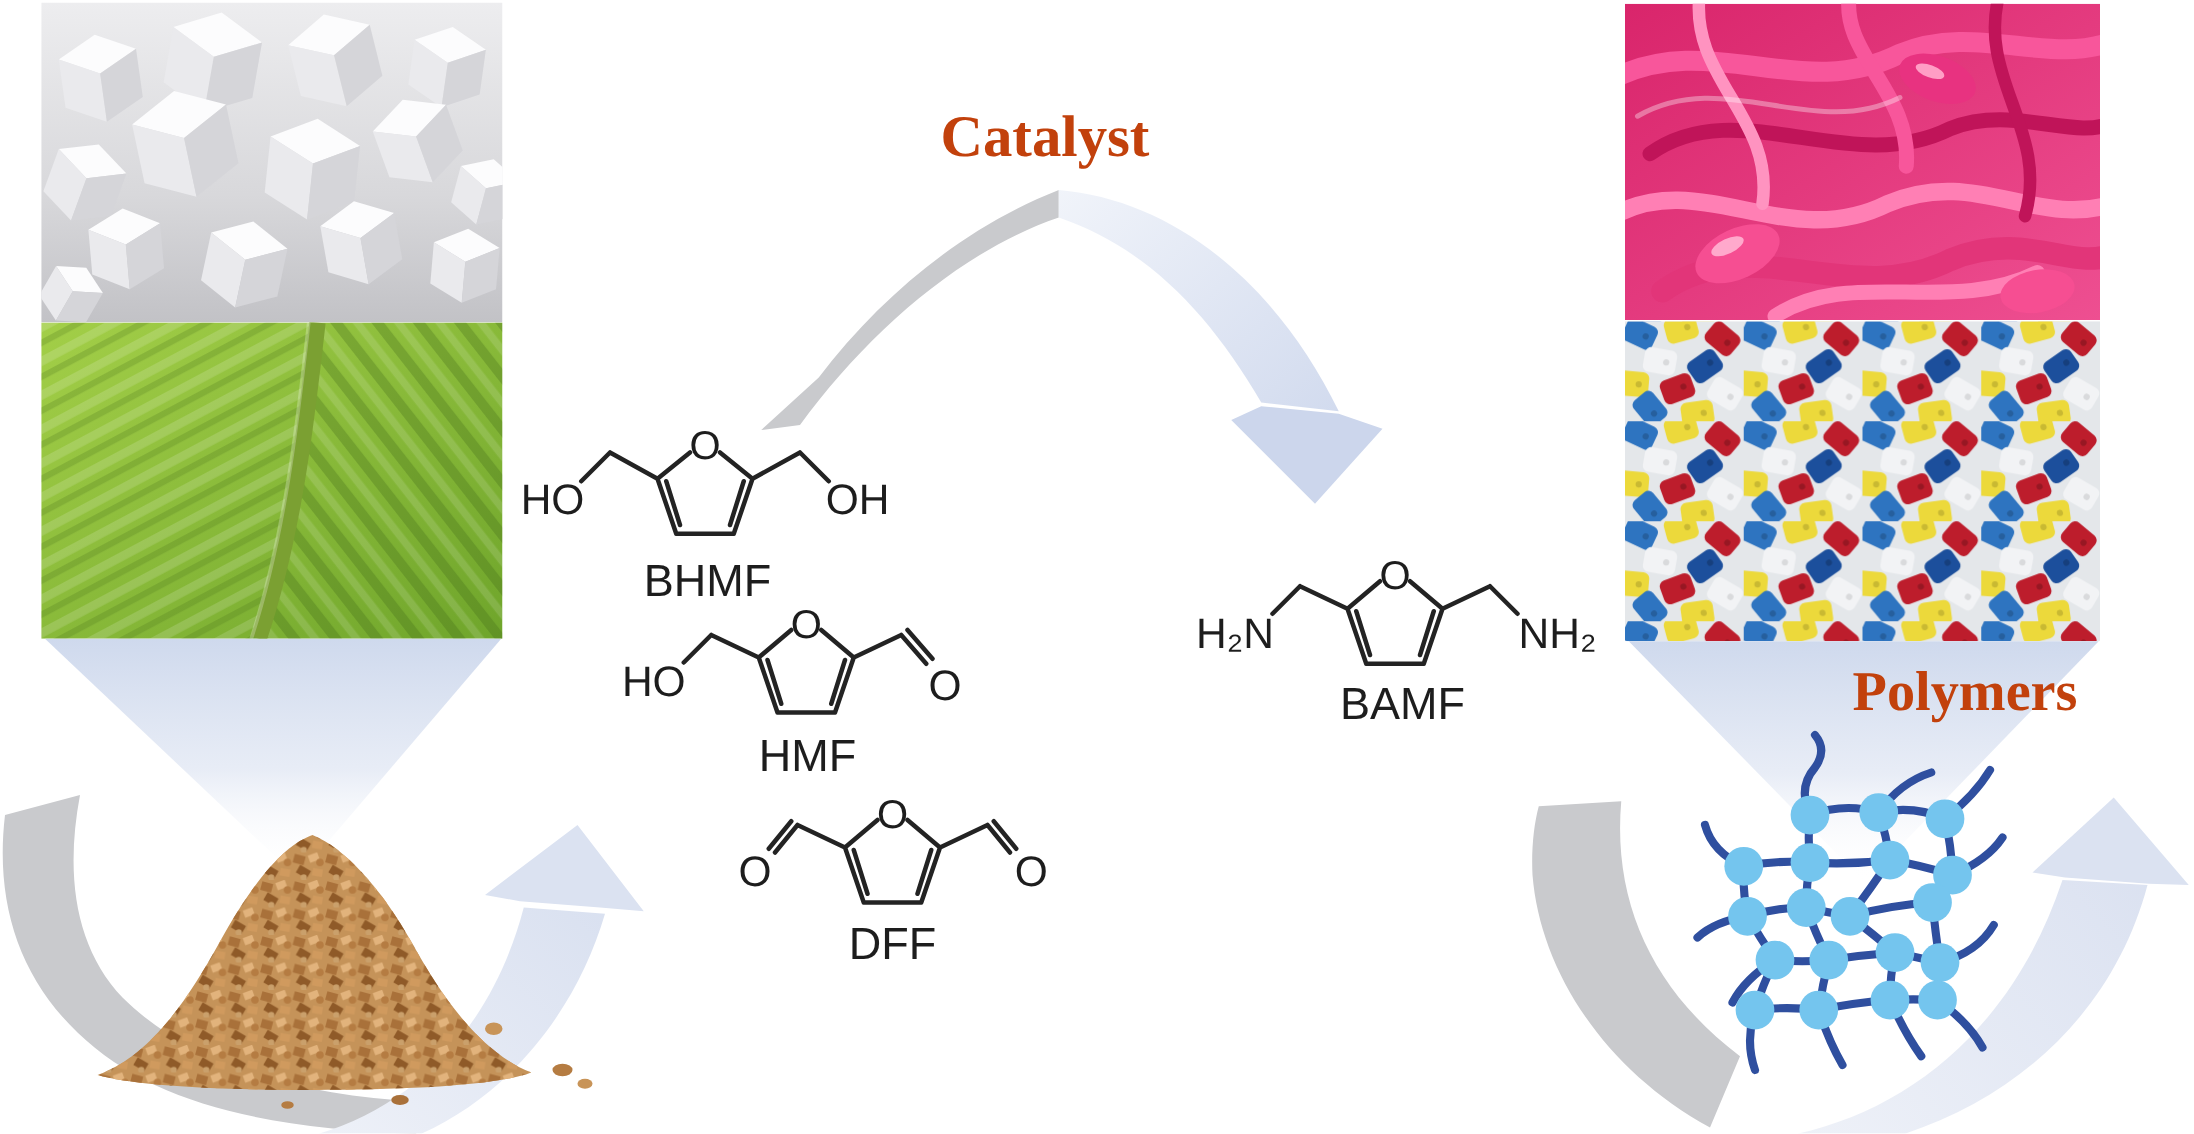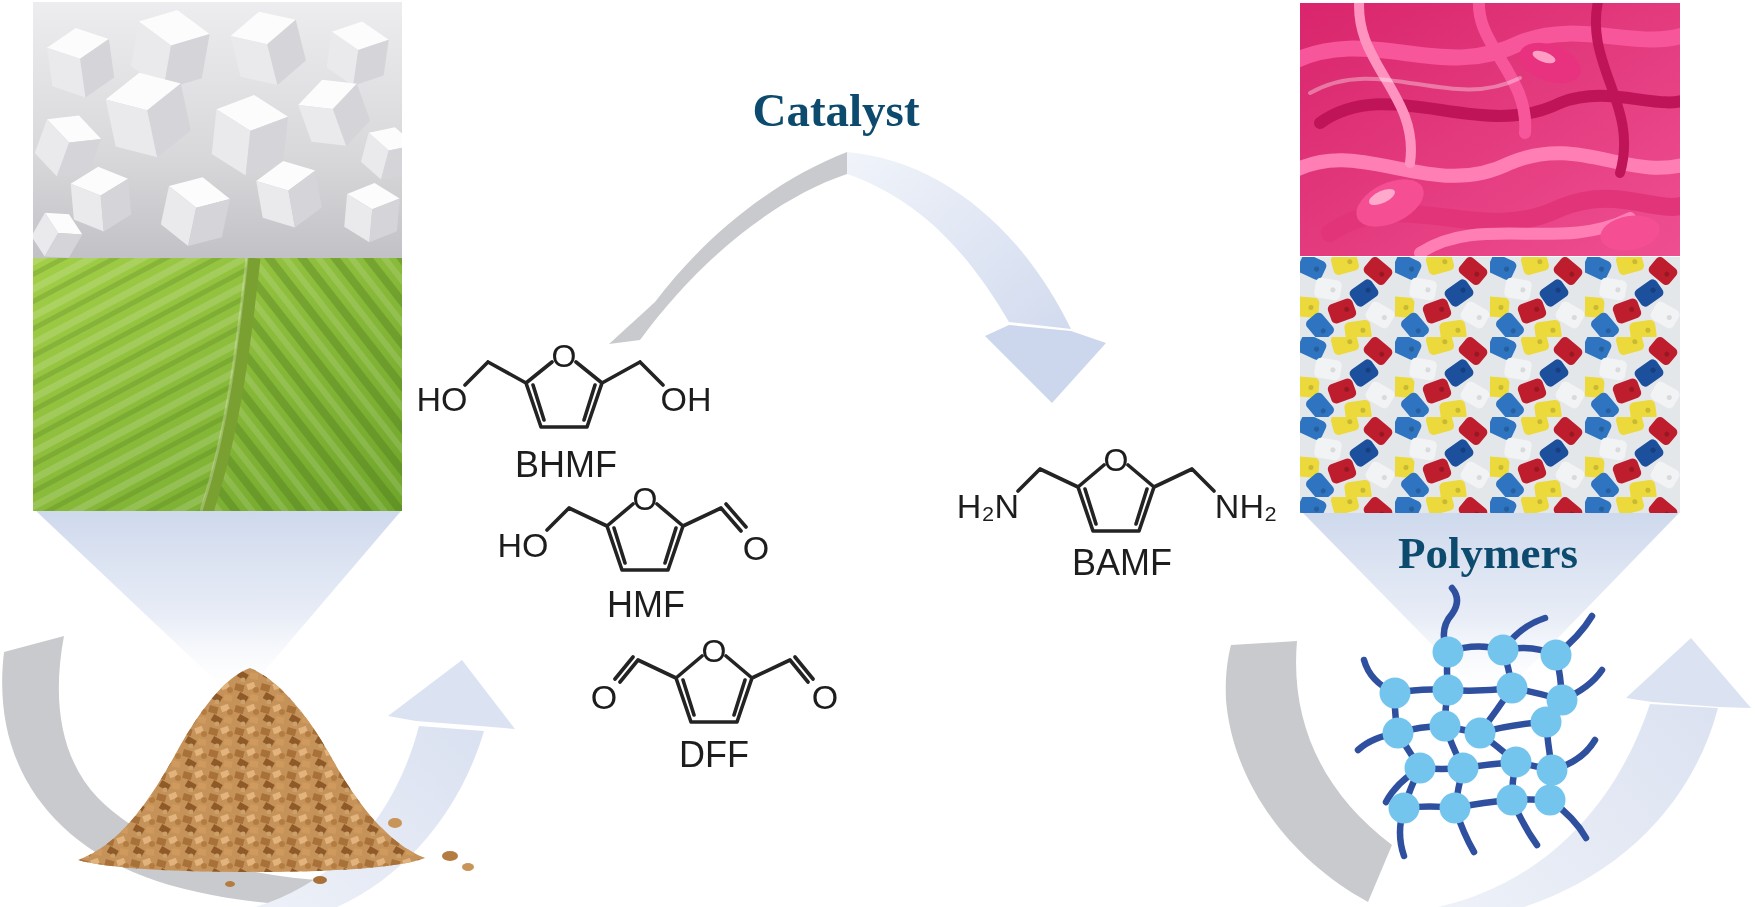--- a/index.html
+++ b/index.html
@@ -1,21 +1,21 @@
 <!DOCTYPE html>
 <html><head>
 <meta charset="utf-8">
 <style>
   html,body{margin:0;padding:0;background:#ffffff;}
   .canvas{position:relative;width:1755px;height:907px;background:#ffffff;overflow:hidden;
           font-family:"Liberation Sans",sans-serif;}
   .photo{position:absolute;}
   .vec{position:absolute;left:0;top:0;}
   .biglabel{position:absolute;transform:translate(-50%,-50%);font-family:"Liberation Serif",serif;
-            font-weight:700;color:#0c4a6e;white-space:nowrap;}
+            font-weight:700;color:#c2410c;white-space:nowrap;}
   .lbl-catalyst{font-size:47px;}
   .lbl-biomass{font-size:45px;}
   .lbl-polymers{font-size:45px;}
   svg text{font-family:"Liberation Sans",sans-serif;fill:#1d1d1d;}
   .atom{font-size:34px;}
   .ringO{font-size:32px;}
   .molname{font-size:36px;}
 </style>
 </head>
 <body>
@@ -323,15 +323,15 @@
       <text class="molname" x="714" y="767">DFF</text>
 
       <text class="ringO" x="1116" y="471">O</text>
       <text class="atom" x="988" y="518">H₂N</text>
       <text class="atom" x="1246" y="518">NH₂</text>
       <text class="molname" x="1122" y="575">BAMF</text>
     </g>
   </svg>
 
   <div class="biglabel lbl-catalyst" style="left:836px;top:110px;">Catalyst</div>
-  <div class="biglabel lbl-polymers" style="left:1488px;top:553px;">Polymers</div>
+  <div class="biglabel lbl-polymers" style="left:1572px;top:553px;">Polymers</div>
 
 </div>
 
 </body></html>

